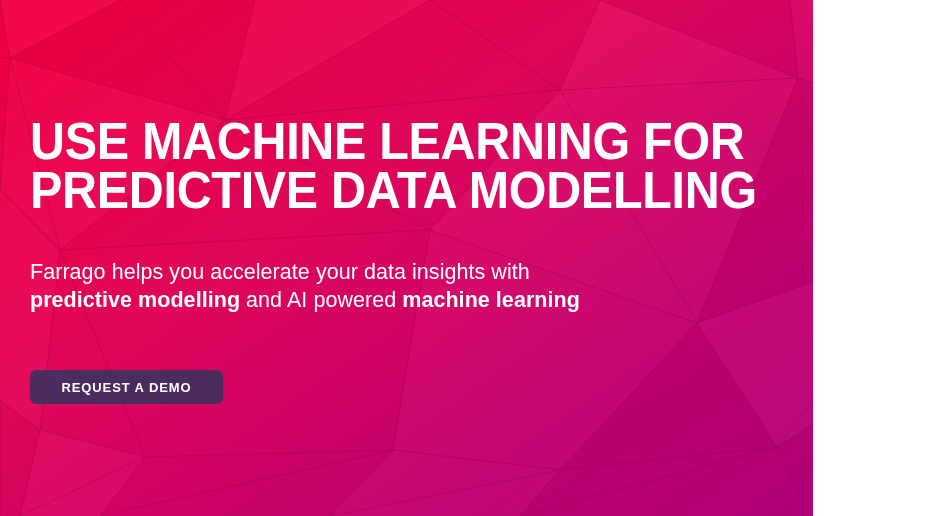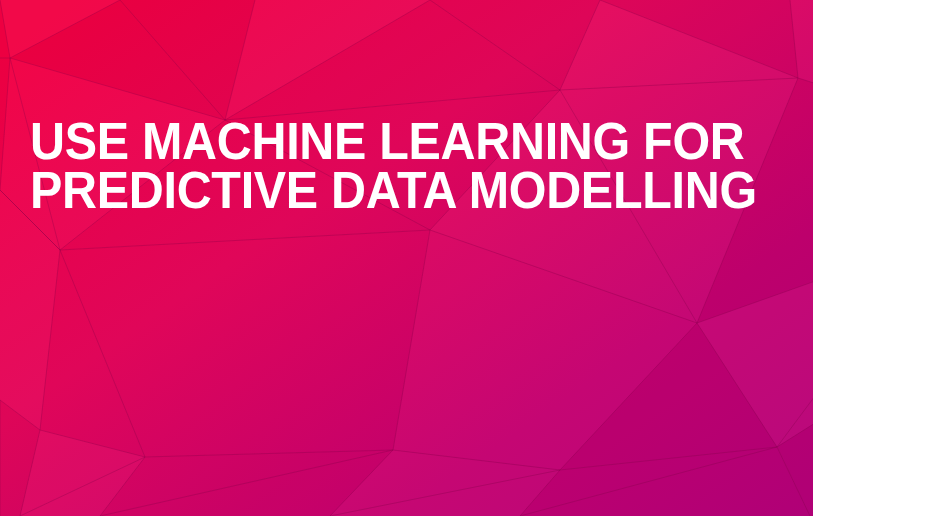--- a/index.html
+++ b/index.html
@@ -156,16 +156,18 @@
                M145,457 L20,516 M393,450 L100,516 M560,470 L330,516
                M777,447 L520,516"></path>
     </g>
   </svg>
 
   <div class="content">
 
     <h1 class="headline">Use machine learning for
 predictive data modelling</h1>
 
+    <p class="subheading"><span>Farrago helps you accelerate your data insights with </span><b>predictive modelling</b><span> and AI powered </span><b>machine learning</b></p>
 
+    <button class="cta-button">REQUEST A DEMO</button>
 
   </div>
 </div>
 
 </body></html>

